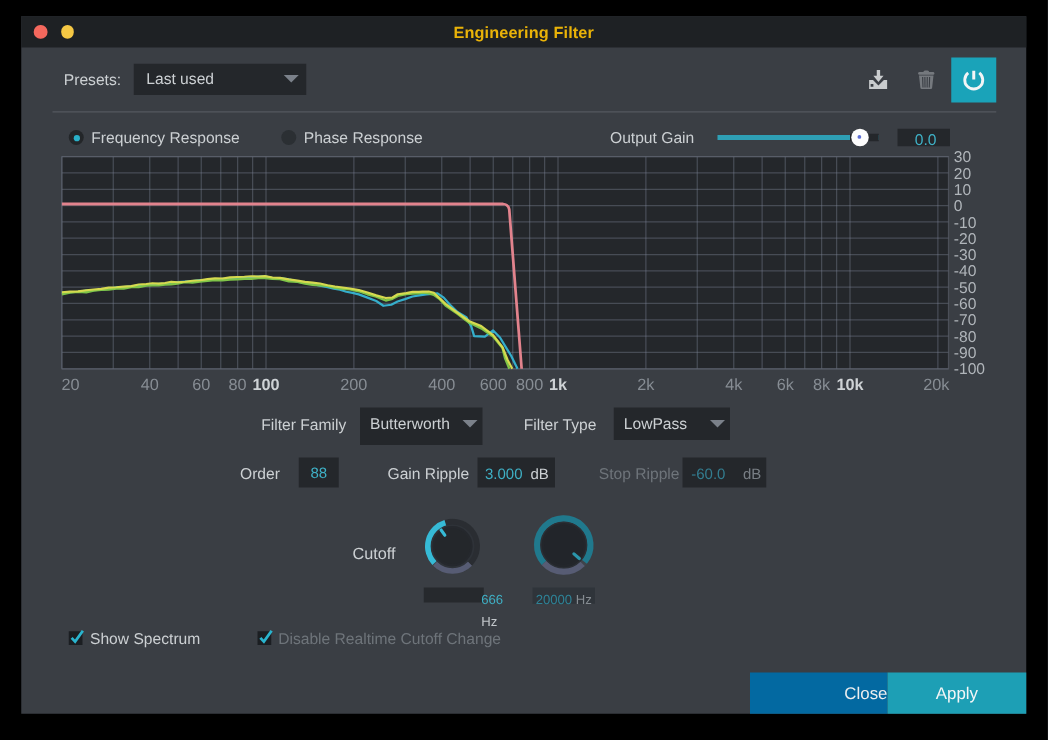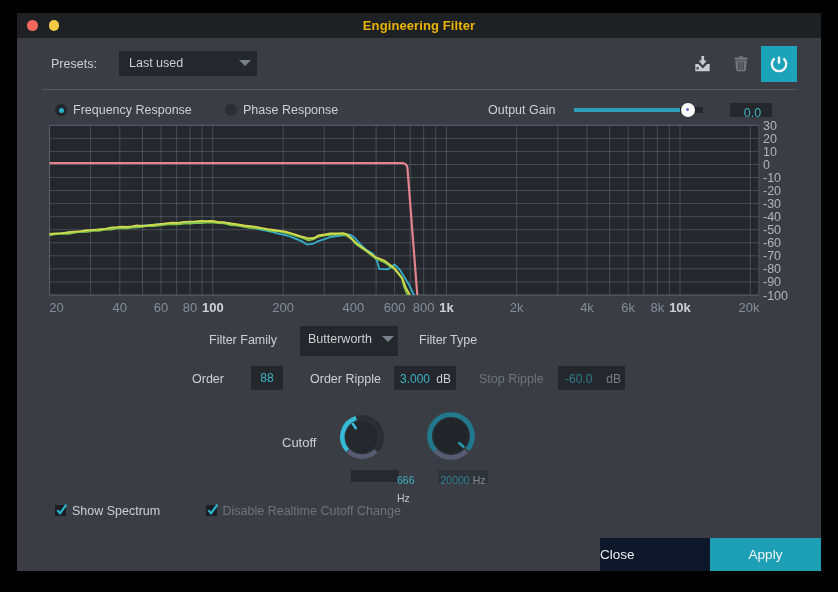--- a/index.html
+++ b/index.html
@@ -4,21 +4,21 @@
 <style>
   html,body{margin:0;padding:0;background:#000;width:838px;height:592px;overflow:hidden;}
   *{box-sizing:border-box;font-family:"Liberation Sans",sans-serif;}
   #win{position:absolute;left:17px;top:13px;width:804px;height:558px;background:#3a3e44;}
   #titlebar{position:absolute;left:0;top:0;width:804px;height:25px;background:#1e2124;}
   .light{position:absolute;top:7.25px;width:10.5px;height:10.5px;border-radius:50%;}
   #title{position:absolute;left:0;top:0;width:804px;height:25px;line-height:26px;text-align:center;
          color:#eab308;font-size:13px;font-weight:bold;letter-spacing:0.1px;}
   .lbl{position:absolute;color:#ccd0d3;font-size:12.5px;white-space:nowrap;}
   .dim{color:#6e747a;}
-  .box{position:absolute;background:#24272b;margin-left:12px;}
+  .box{position:absolute;background:#24272b;}
   .tealtxt{color:#3fb1c6;}
   .arrow{position:absolute;width:0;height:0;border-left:6px solid transparent;
          border-right:6px solid transparent;border-top:6.5px solid #7b818a;}
   svg{position:absolute;overflow:visible;}
 </style>
 </head>
 <body>
 <div id="win">
   <div id="titlebar">
     <div id="title">Engineering Filter</div>
@@ -158,26 +158,30 @@
       <text x="746" y="273.4" font-size="12.5" fill="#b0b5ba">-90</text>
       <text x="746" y="286.5" font-size="12.5" fill="#b0b5ba">-100</text>
 </svg>
 
   <div class="lbl" style="left:192px;top:320px;">Filter Family</div>
   <div class="box" style="left:271px;top:313px;width:98px;height:30px;">
     <div class="lbl" style="left:8px;top:6px;">Butterworth</div>
     <div class="arrow" style="left:82px;top:10px;"></div>
   </div>
   <div class="lbl" style="left:402px;top:320px;">Filter Type</div>
+  <div class="box" style="left:474px;top:313px;width:93px;height:26px;">
+    <div class="lbl" style="left:8px;top:6px;">LowPass</div>
+    <div class="arrow" style="left:76.5px;top:10px;"></div>
+  </div>
 
   <div class="lbl" style="left:175px;top:359px;">Order</div>
   <div class="box" style="left:222px;top:353px;width:32px;height:24px;text-align:center;">
     <span class="tealtxt" style="font-size:12px;line-height:24.5px;">88</span>
   </div>
-  <div class="lbl" style="left:293px;top:359px;">Order Ripple</div>
+  <div class="lbl" style="left:293px;top:359px;">Gain Ripple</div>
   <div class="box" style="left:365px;top:353px;width:62px;height:24px;">
     <span class="tealtxt" style="position:absolute;left:6px;top:5.5px;font-size:12px;">3.000</span>
     <span class="lbl" style="right:5px;top:5.5px;font-size:12px;">dB</span>
   </div>
   <div class="lbl dim" style="left:462px;top:359px;">Stop Ripple</div>
   <div class="box" style="left:529px;top:353px;width:67px;height:24px;">
     <span style="position:absolute;left:7px;top:5.5px;font-size:12px;color:#337d90;">-60.0</span>
     <span class="lbl dim" style="position:absolute;right:4px;top:5.5px;font-size:12px;color:#787e84;">dB</span>
   </div>
 
@@ -212,17 +216,17 @@
       </svg>
     </div>
   <div class="lbl" style="left:55px;top:491px;">Show Spectrum</div>
   <div style="position:absolute;left:189px;top:492px;width:11px;height:11px;background:#1b1e22;">
 <svg width="12" height="11" style="left:1px;top:-2px;">
         <path d="M1.3,7.3 L4.1,10.3 L10.3,1.6" fill="none" stroke="#2ab4ce" stroke-width="2.2"></path>
       </svg>
     </div>
   <div class="lbl dim" style="left:205.5px;top:491px;">Disable Realtime Cutoff Change</div>
 
-  <div style="position:absolute;left:583px;top:525px;width:110px;height:33px;background:#0f172a;
-              text-align:left;color:#eceeef;font-size:13.5px;line-height:33px;">Close</div>
+  <div style="position:absolute;left:583px;top:525px;width:110px;height:33px;background:#0369a1;
+              text-align:right;color:#eceeef;font-size:13.5px;line-height:33px;">Close</div>
   <div style="position:absolute;left:693px;top:525px;width:111px;height:33px;background:#1d9fb5;
               text-align:center;color:#f4f6f7;font-size:13.5px;line-height:33px;">Apply</div>
 </div>
 
 </body></html>

